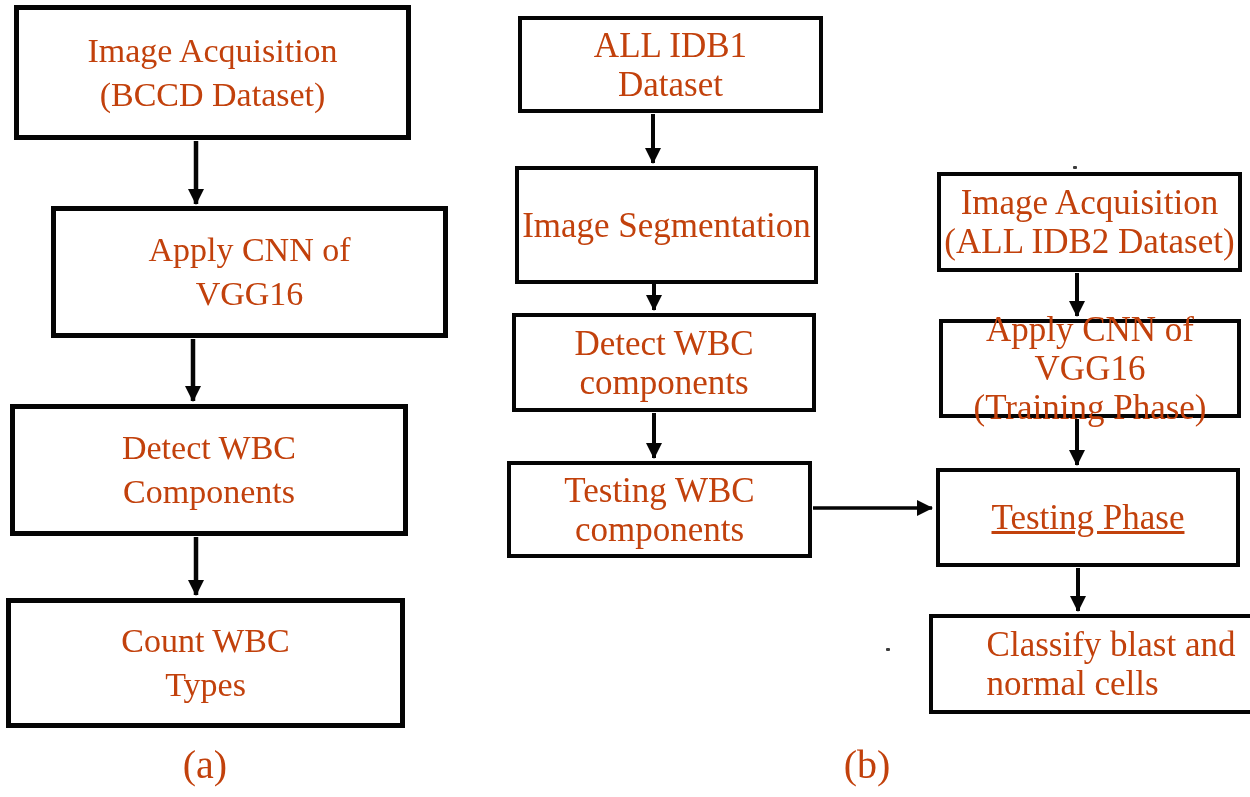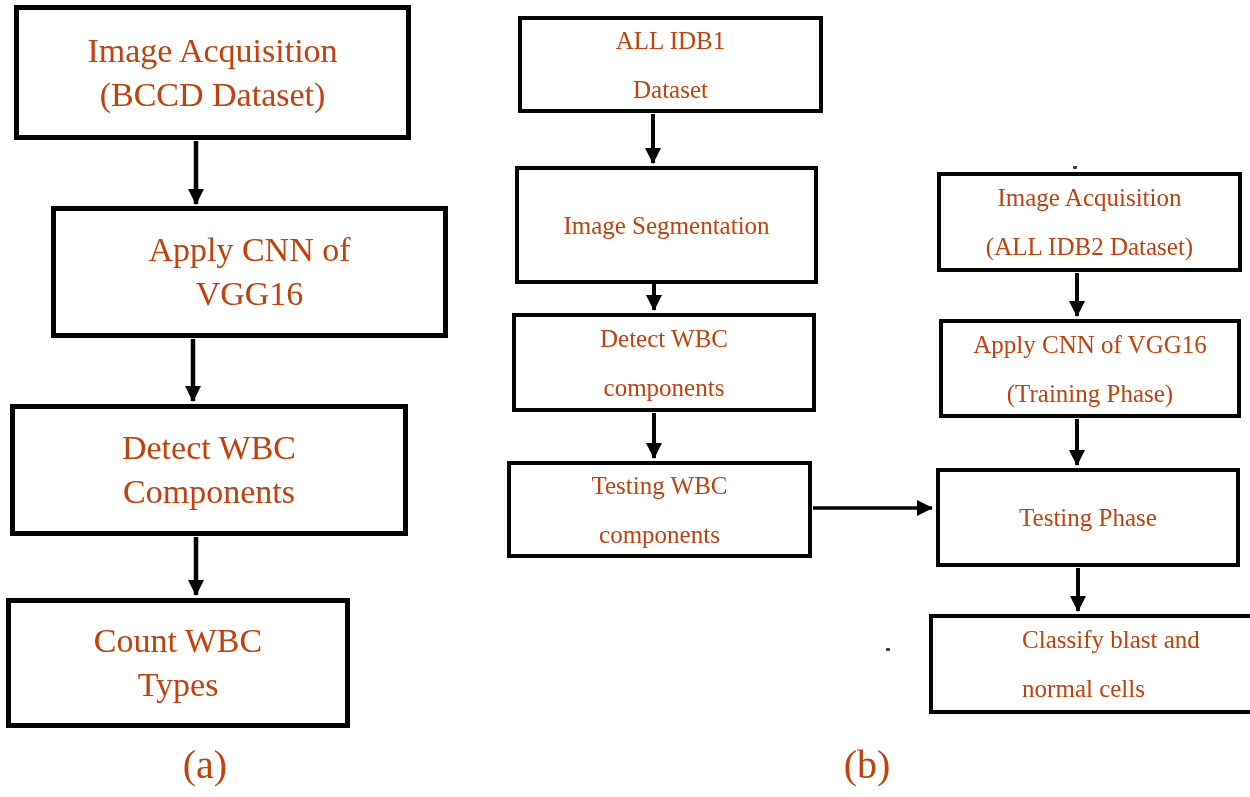--- a/index.html
+++ b/index.html
@@ -26,22 +26,22 @@
   .box {
     position: absolute;
     box-sizing: border-box;
     background: #ffffff;
     border: 4px solid #050505;
     display: flex;
     align-items: center;
     justify-content: center;
     text-align: center;
     white-space: pre-line;
-    font-size: 25px;
-    line-height: 49px;
+    font-size: 35px;
+    line-height: 39px;
   }
   .box.big {
     border-width: 5px;
     font-size: 34px;
     line-height: 44px;
   }
   .box.align-left {
     text-align: left;
   }
   .caption {
@@ -88,21 +88,21 @@
 
   <div class="box big" style="left:14px; top:5px; width:397px; height:135px;">Image Acquisition
 (BCCD Dataset)</div>
 
   <div class="box big" style="left:13px; top:206px; width:397px; height:132px;margin-left:38px;">Apply CNN of
 VGG16</div>
 
   <div class="box big" style="left:10px; top:404px; width:398px; height:132px;">Detect WBC
 Components</div>
 
-  <div class="box big" style="left:6px; top:598px; width:344px; height:130px;">Count WBC
+  <div class="box big" style="left:6px; top:598px; width:399px; height:130px;">Count WBC
 Types</div>
 
   <div class="caption" style="left:140px; top:742px;">(a)</div>
 
   <div class="box" style="left:518px; top:16px; width:305px; height:97px;">ALL IDB1
 Dataset</div>
 
   <div class="box" style="left:515px; top:166px; width:303px; height:118px;">Image Segmentation</div>
 
   <div class="box" style="left:512px; top:313px; width:304px; height:99px;">Detect WBC
@@ -110,21 +110,21 @@
 
   <div class="box" style="left:507px; top:461px; width:305px; height:97px;">Testing WBC
 components</div>
 
   <div class="box" style="left:937px; top:172px; width:305px; height:100px;">Image Acquisition
 (ALL IDB2 Dataset)</div>
 
   <div class="box" style="left:939px; top:319px; width:302px; height:99px;">Apply CNN of VGG16
 (Training Phase)</div>
 
-  <div class="box" style="left:936px; top:468px; width:304px; height:99px;">Testing Phase</div>
+  <div class="box" style="left:936px; top:468px; width:304px; height:99px;text-decoration:underline;">Testing Phase</div>
 
   <div class="box align-left" style="left:929px; top:614px; width:364px; height:100px;">Classify blast and
 normal cells</div>
 
   <div class="caption" style="left:802px; top:742px;">(b)</div>
 
   <span class="speck" style="left:1073px; top:166px;"></span>
   <span class="speck" style="left:886px; top:648px;"></span>
 
 </div>

